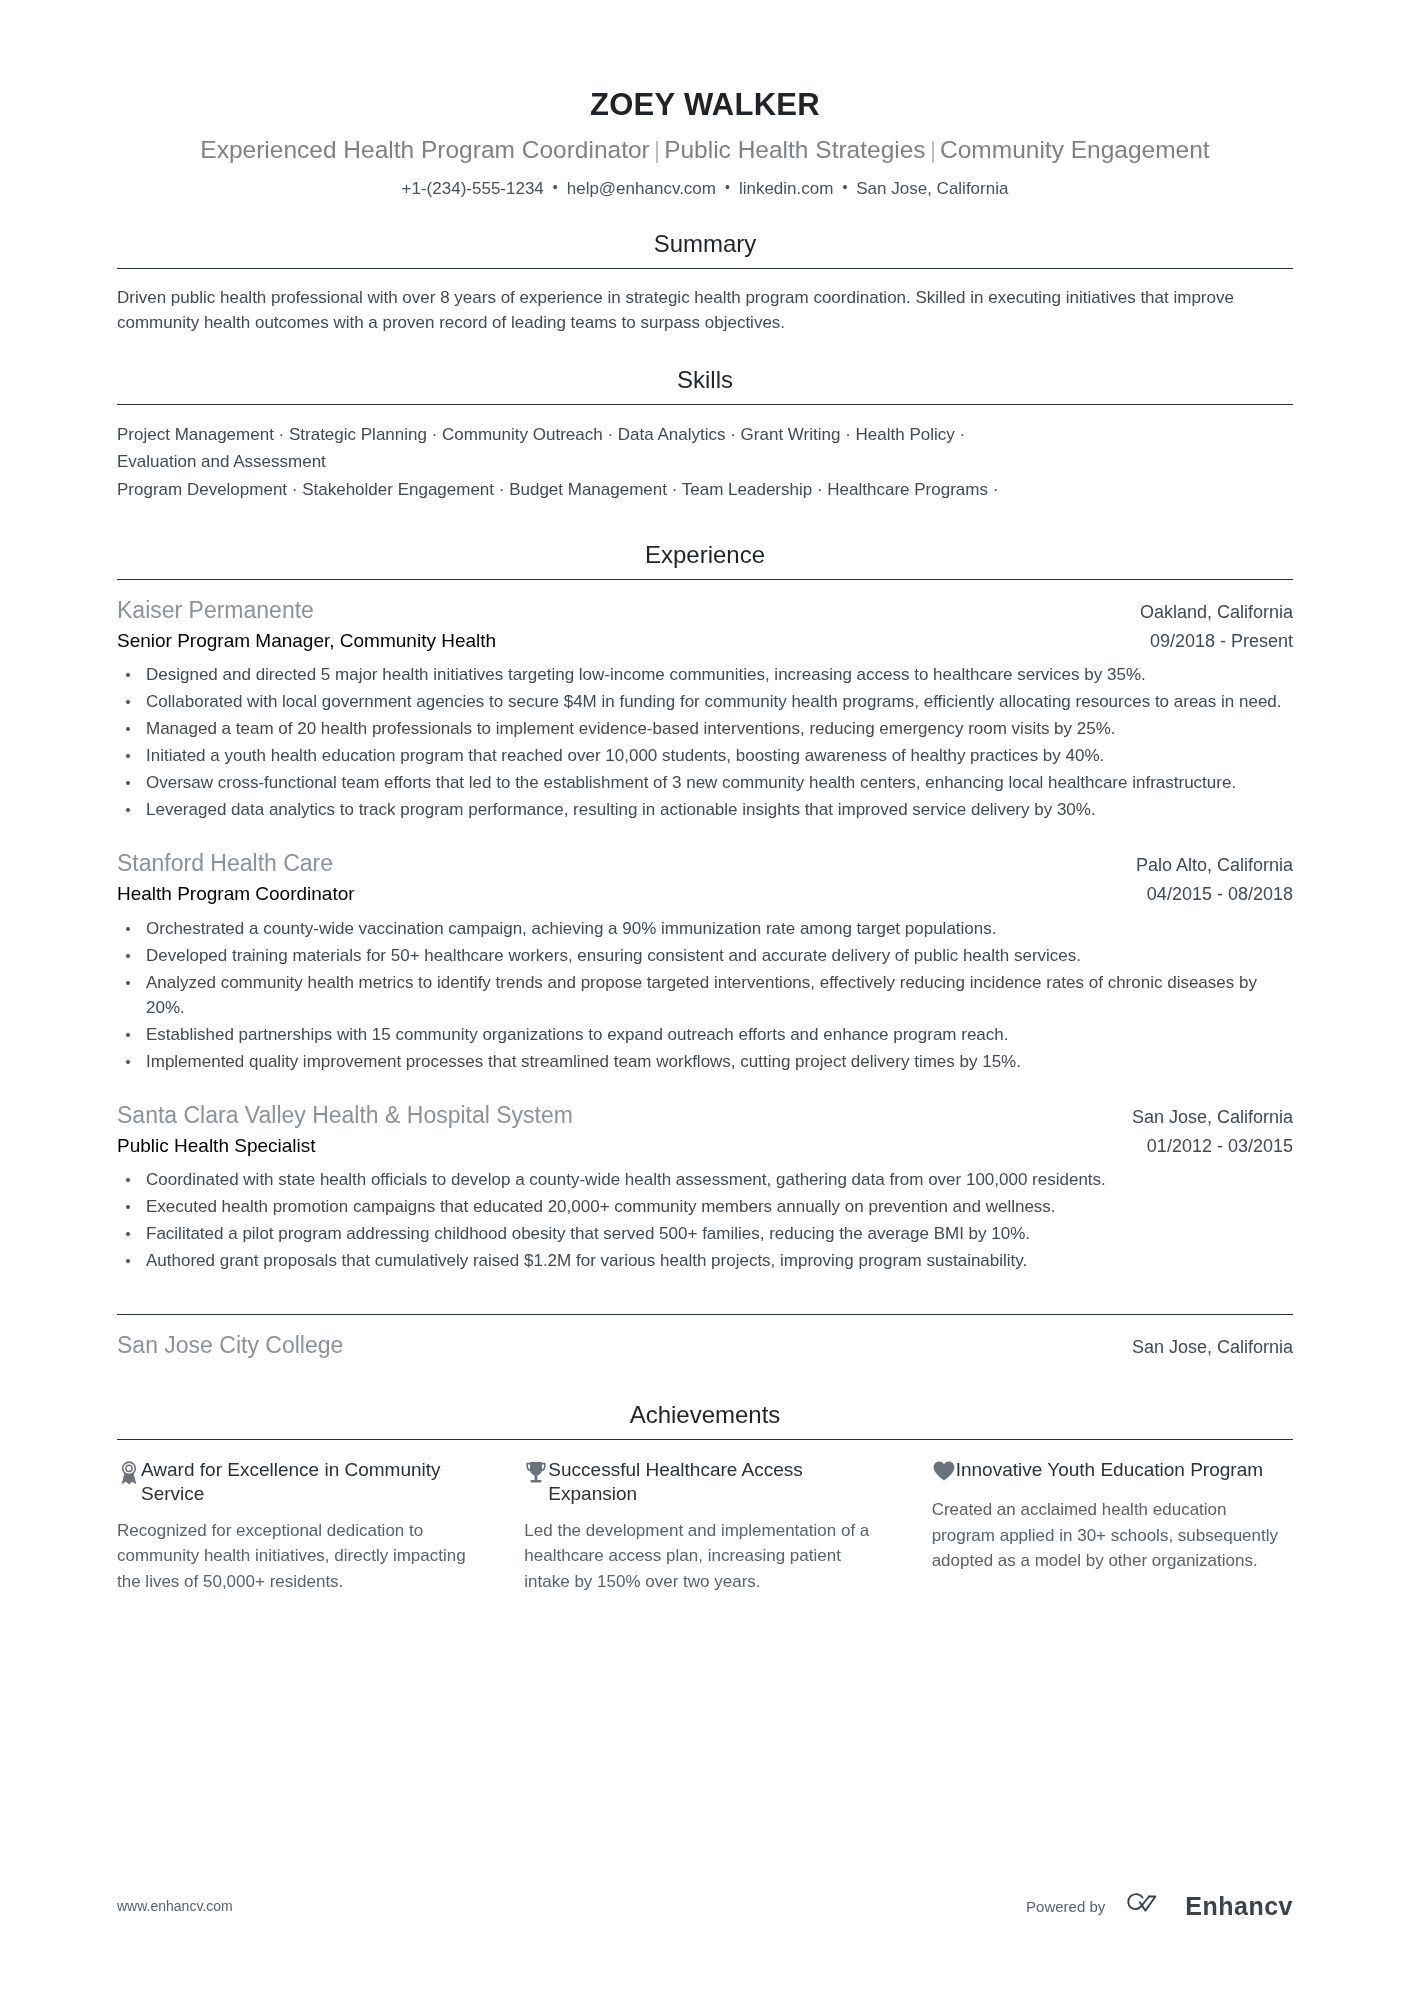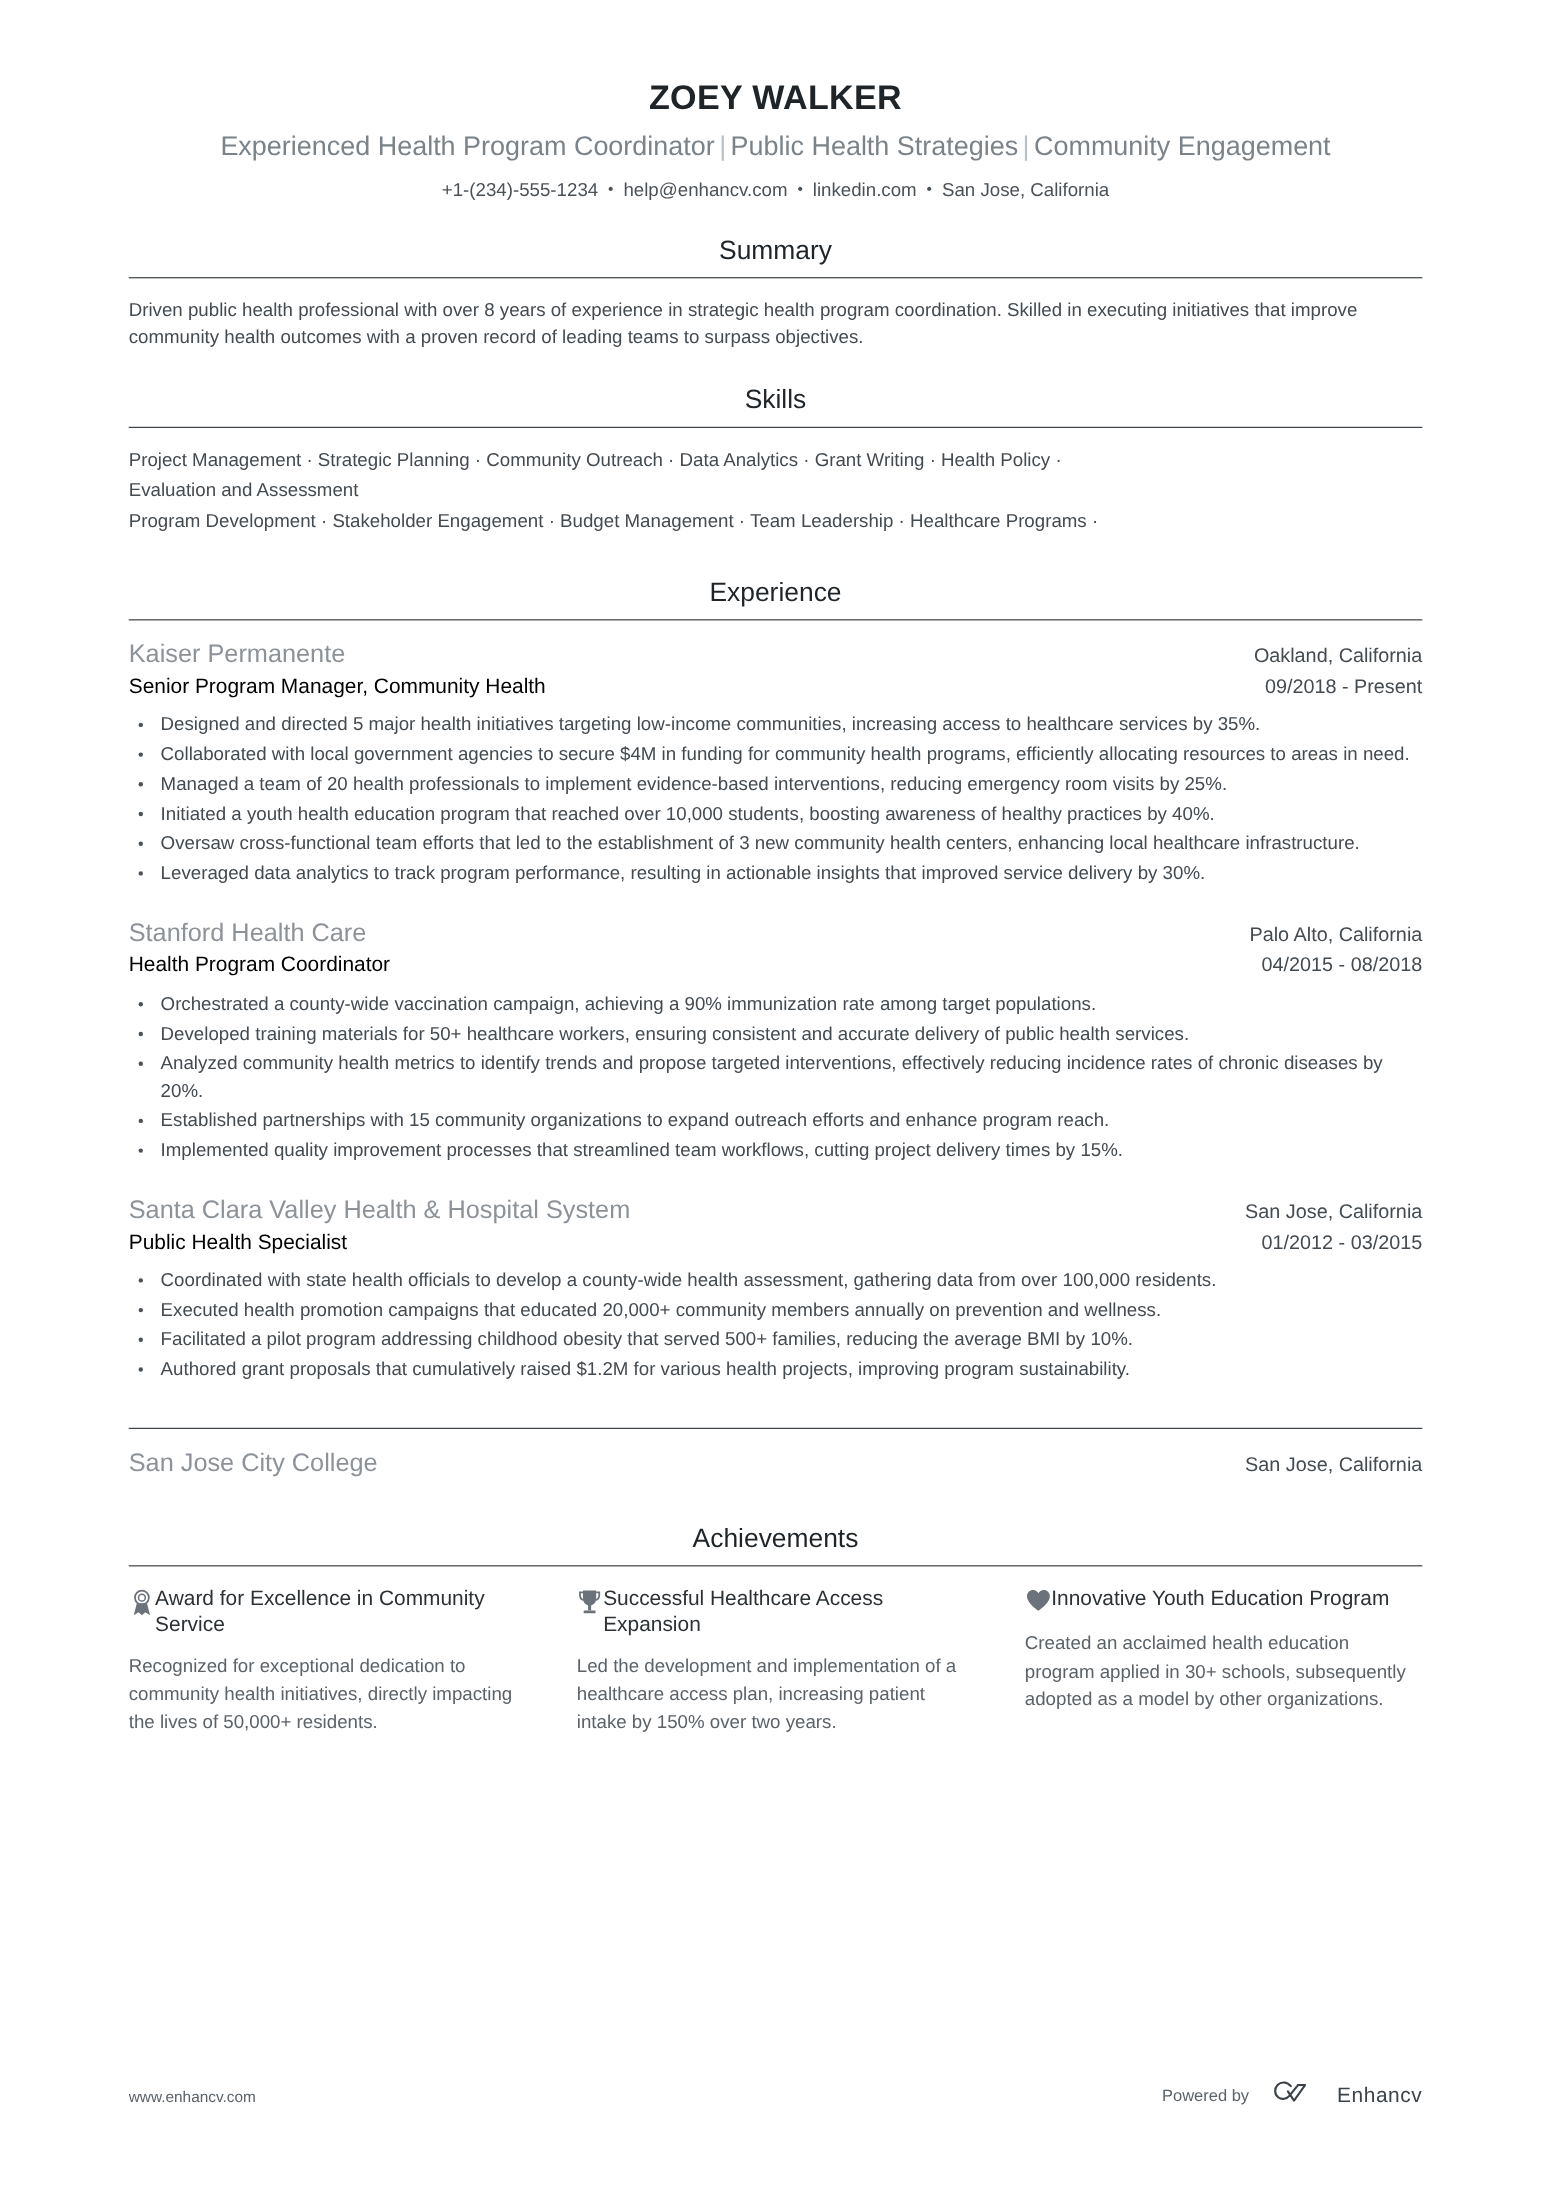--- a/index.html
+++ b/index.html
@@ -10,21 +10,21 @@
   body {
     font-family: "Liberation Sans", sans-serif;
     color: #31383f;
     -webkit-font-smoothing: antialiased;
   }
   .page {
     width: 1352px;
     min-height: 1995px;
     background: #ffffff;
     box-sizing: border-box;
-    padding: 0 88px;
+    padding: 16px 88px;
     position: relative;
     margin: 0 auto;
   }
 
   
   .header { padding-top: 70px; text-align: center; }
   .full-name {
     font-size: 31px;
     font-weight: 800;
     letter-spacing: 0.3px;
@@ -207,24 +207,24 @@
   .powered-by {
     font-size: 15px;
     color: #5b6268;
   }
   .brand {
     display: flex;
     align-items: center;
     gap: 12px;
   }
   .brand-name {
-    font-size: 19px;
+    font-size: 25px;
     color: #3b4248;
     letter-spacing: 0.5px;
-    font-weight: 400;
+    font-weight: 700;
   }
 </style>
 </head>
 <body>
 
 <div class="page">
 
   <div class="header">
     <div class="full-name">ZOEY WALKER</div>
     <div class="headline">

